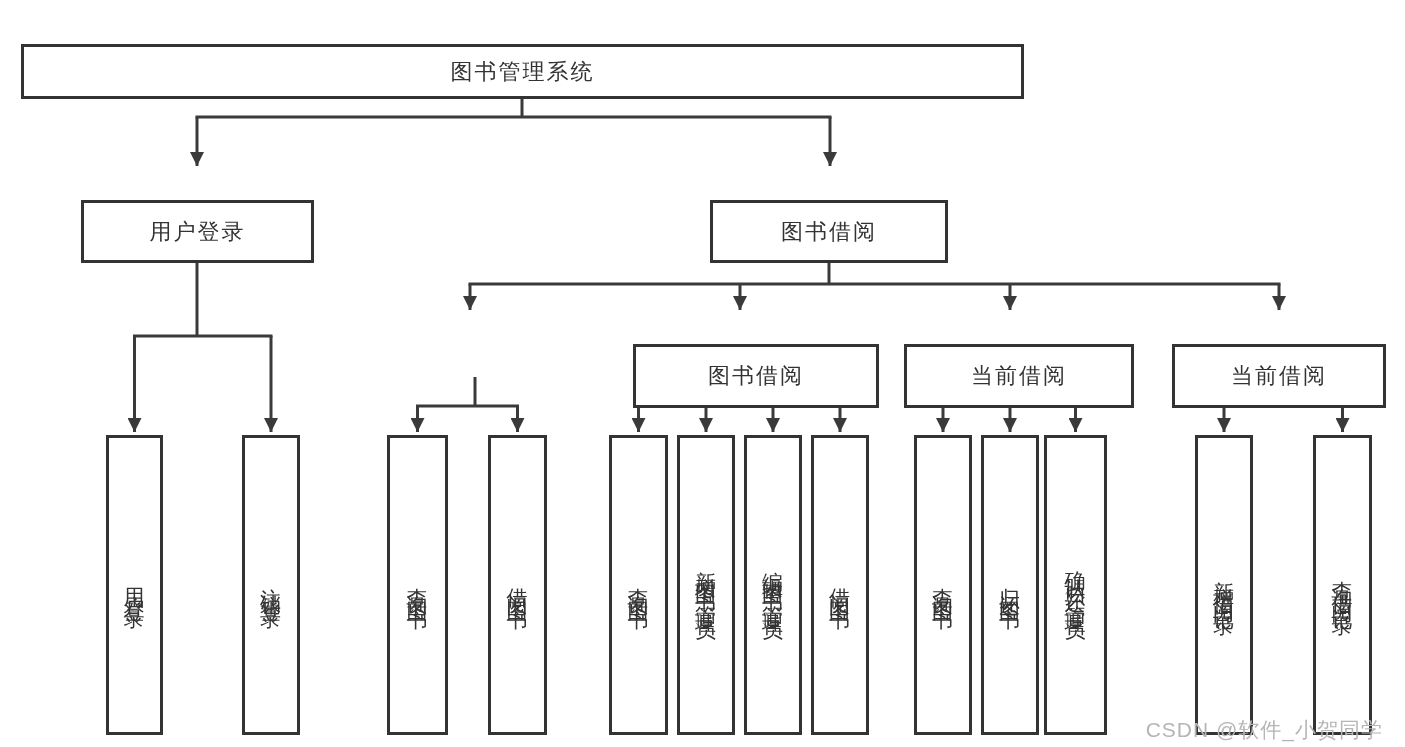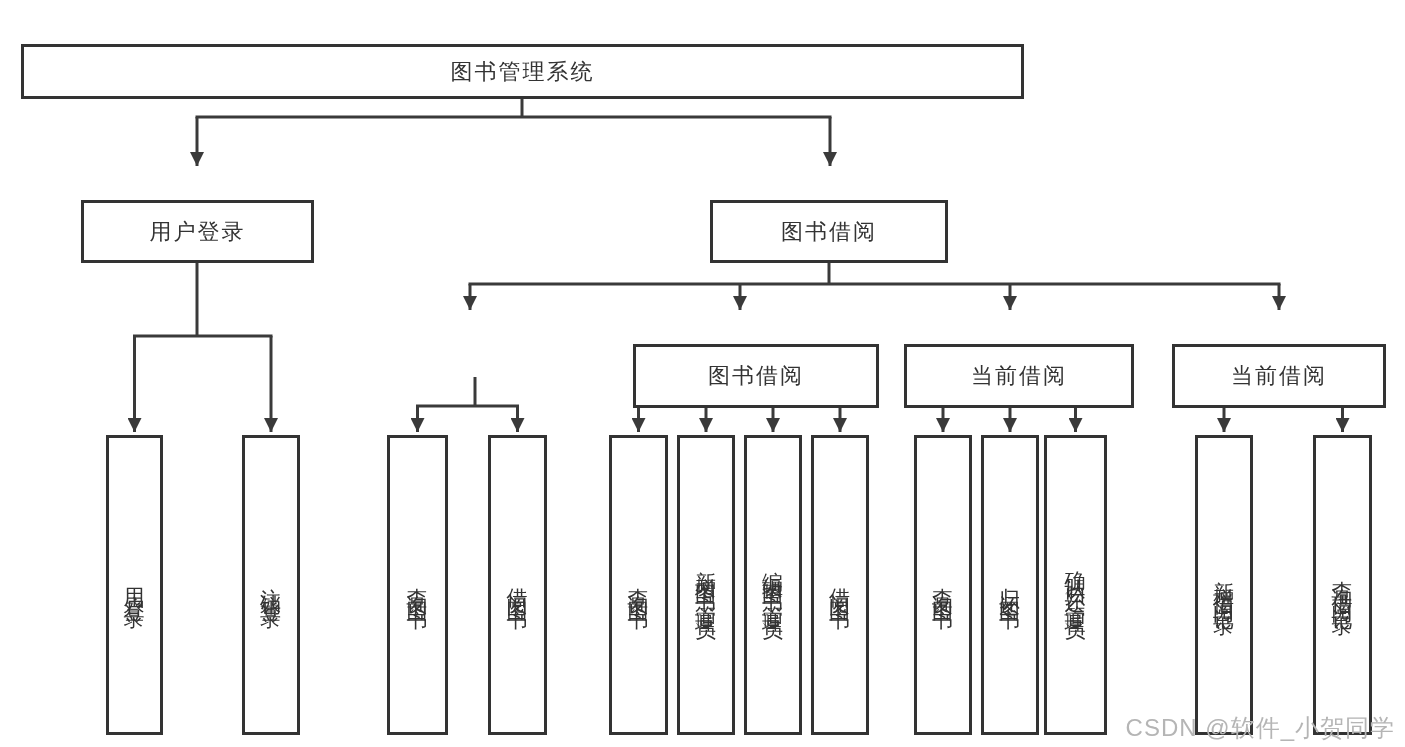--- a/index.html
+++ b/index.html
@@ -48,23 +48,23 @@
     writing-mode: vertical-rl;
     text-orientation: mixed;
     font-size: 21px;
     line-height: 1;
     letter-spacing: 7px;
     color: #333333;
     z-index: 2;
   }
   .watermark {
     position: absolute;
-    right: 10px;
+    right: 22px;
     bottom: 3px;
-    font-size: 24px;
+    font-size: 21px;
     color: #b5b5b5;
     letter-spacing: 1px;
     z-index: 3;
     white-space: nowrap;
   }
 </style>
 </head>
 <body>
 
 <div class="canvas">

